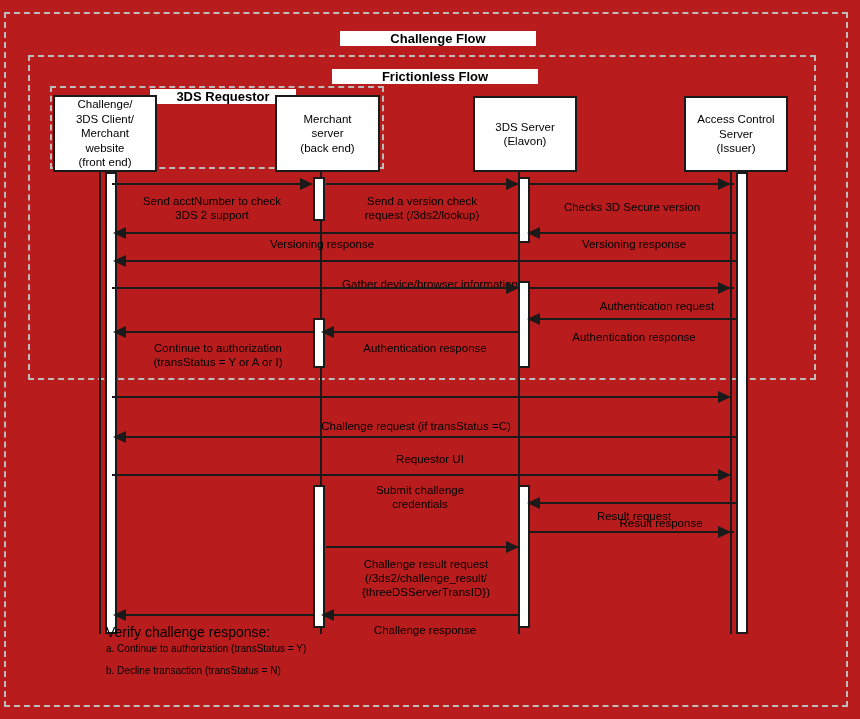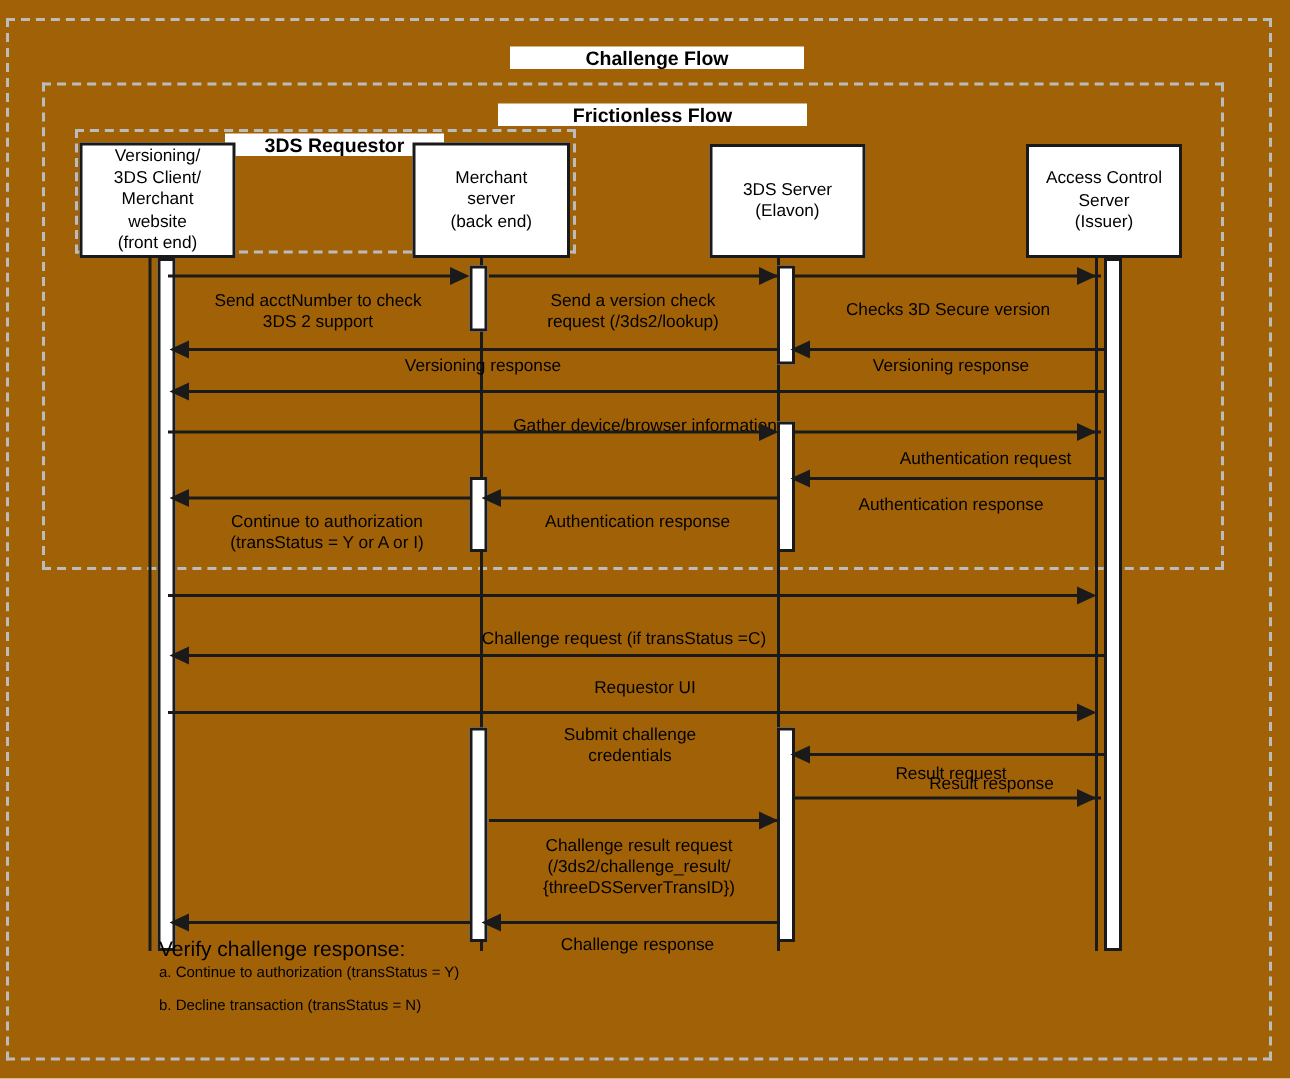--- a/index.html
+++ b/index.html
@@ -8,21 +8,21 @@
     background: #ffffff;
   }
   body {
     font-family: "Liberation Sans", sans-serif;
     color: #000000;
   }
   #canvas {
     position: relative;
     width: 860px;
     height: 719px;
-    background: #a16207;
+    background: #b91c1c;
     overflow: hidden;
   }
 
   
   .frame {
     position: absolute;
     border: 2px dashed #bcbcbc;
     box-sizing: border-box;
     background: transparent;
   }
@@ -114,21 +114,21 @@
   <div class="frame" style="left:4px; top:12px; width:844px; height:695px;"></div>
   <div class="frame-title" style="left:340px; top:31px; width:180px;">Challenge Flow</div>
 
   <div class="frame" style="left:28px; top:55px; width:788px; height:325px;"></div>
   <div class="frame-title" style="left:332px; top:69px; width:190px;">Frictionless Flow</div>
 
   <div class="frame" style="left:50px; top:86px; width:334px; height:83px;"></div>
   <div class="frame-title" style="left:150px; top:89px; width:130px;">3DS Requestor</div>
 
   <div class="actor-box" style="left:53px; top:95px; width:104px; height:77px;">
-    <span class="line">Versioning/</span>
+    <span class="line">Challenge/</span>
     <span class="line">3DS Client/</span>
     <span class="line">Merchant</span>
     <span class="line">website</span>
     <span class="line">(front end)</span>
   </div>
 
   <div class="actor-box" style="left:275px; top:95px; width:105px; height:77px;">
     <span class="line">Merchant</span>
     <span class="line">server</span>
     <span class="line">(back end)</span>

